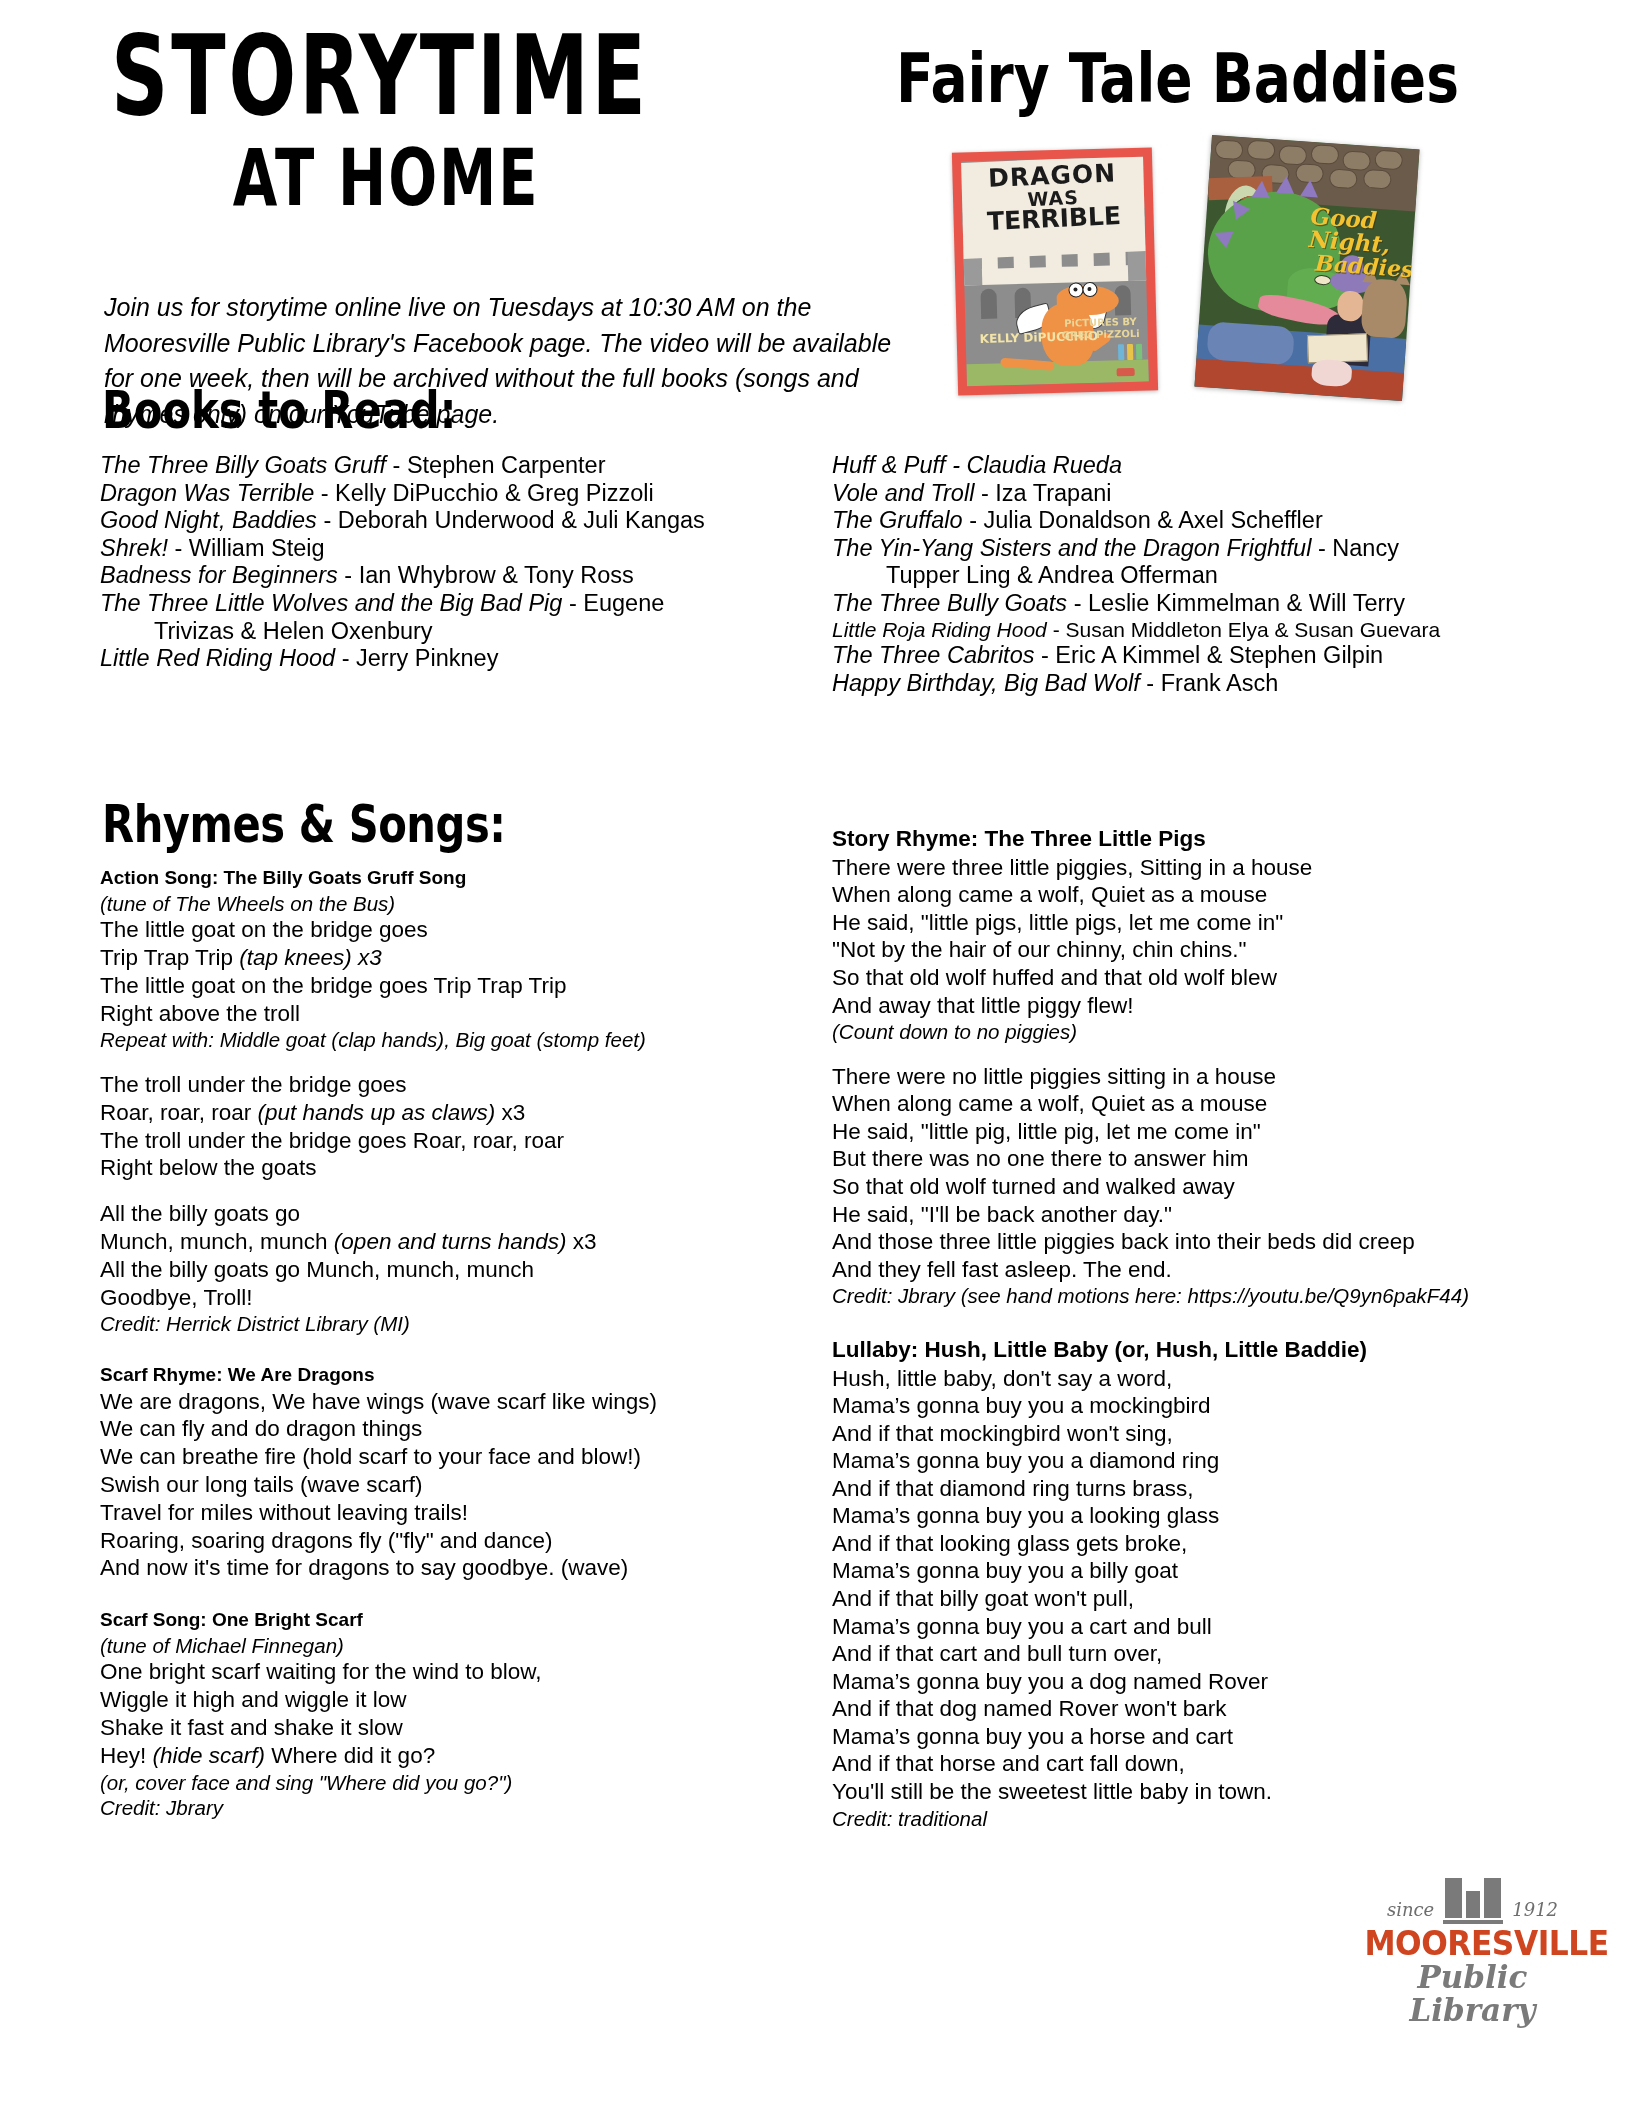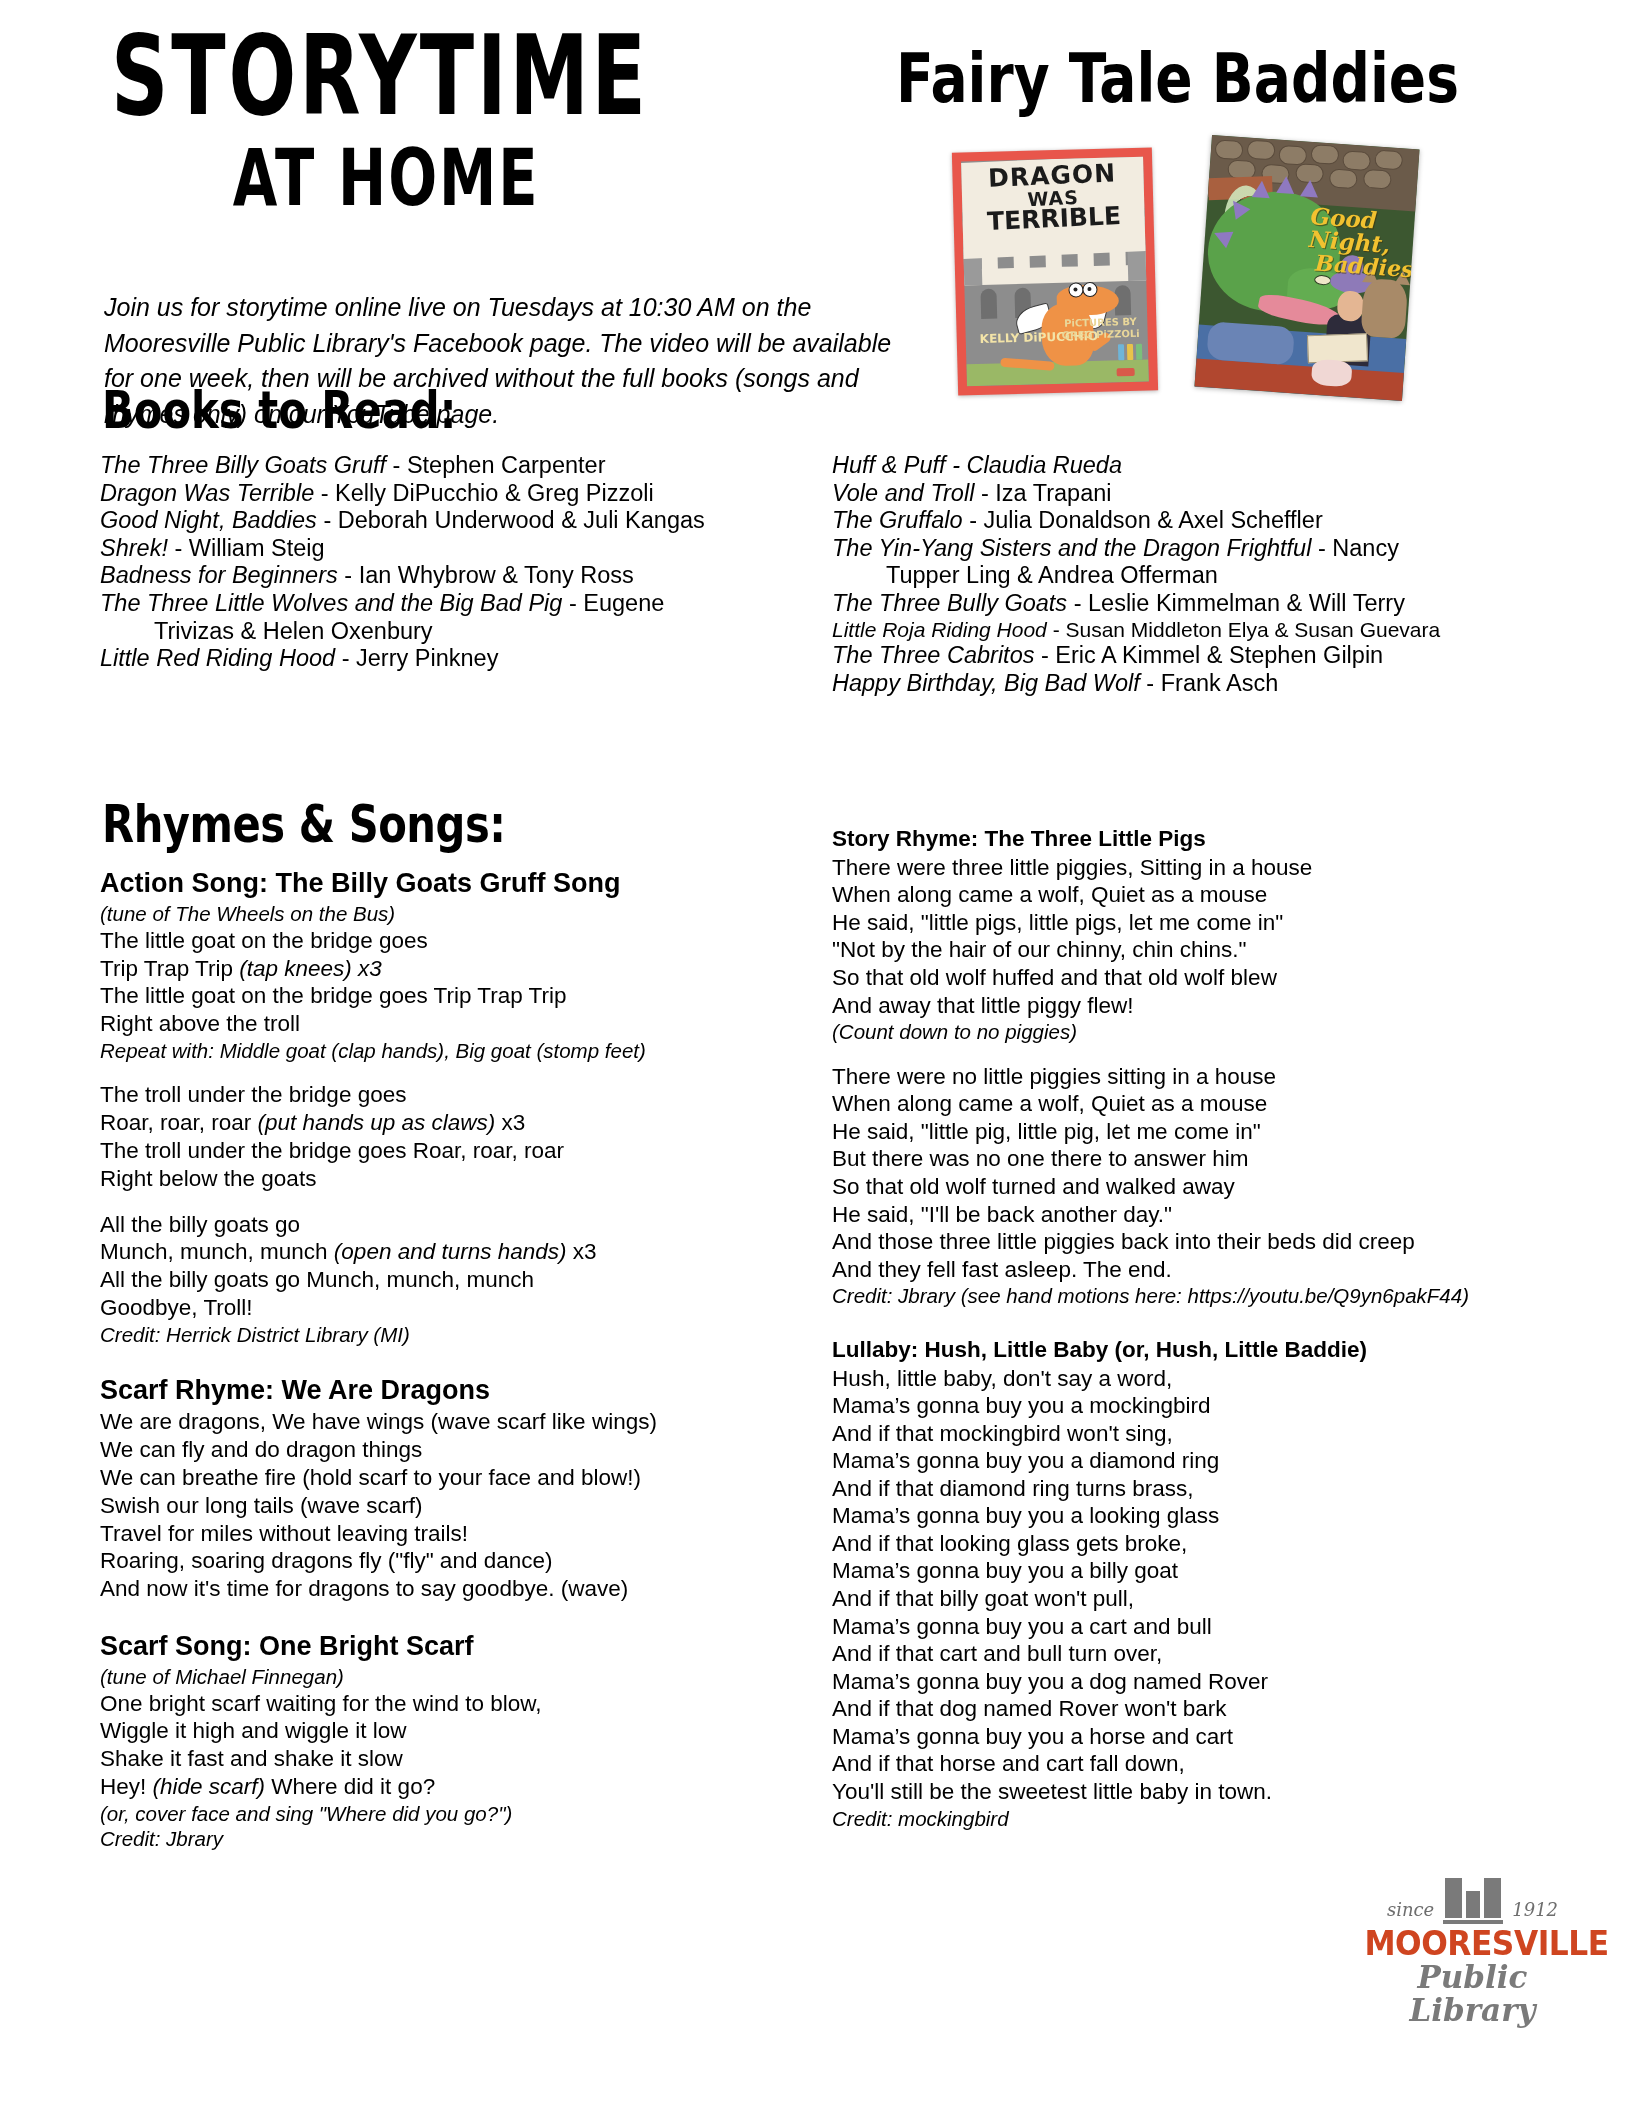--- a/index.html
+++ b/index.html
@@ -408,21 +408,21 @@
   .bk {
     font-size: 23.5px;
     line-height: 1.175;
     white-space: nowrap;
   }
   .bk.small { font-size: 21px; }
   .bk i { font-style: italic; }
   .bk .ind { display: inline-block; width: 54px; }
 
   .rh-head {
-    font-size: 27px;
+    font-size: 19px;
     font-weight: bold;
     line-height: 1.3;
     margin-top: 0;
   }
   .rh-line {
     font-size: 22.5px;
     line-height: 1.235;
     white-space: nowrap;
   }
   .rh-line i { font-style: italic; }
@@ -725,21 +725,21 @@
     <div class="rr-line">And if that looking glass gets broke,</div>
     <div class="rr-line">Mama’s gonna buy you a billy goat</div>
     <div class="rr-line">And if that billy goat won't pull,</div>
     <div class="rr-line">Mama’s gonna buy you a cart and bull</div>
     <div class="rr-line">And if that cart and bull turn over,</div>
     <div class="rr-line">Mama’s gonna buy you a dog named Rover</div>
     <div class="rr-line">And if that dog named Rover won't bark</div>
     <div class="rr-line">Mama’s gonna buy you a horse and cart</div>
     <div class="rr-line">And if that horse and cart fall down,</div>
     <div class="rr-line">You'll still be the sweetest little baby in town.</div>
-    <div class="rr-note">Credit: mockingbird</div>
+    <div class="rr-note">Credit: traditional</div>
   </div>
 
   <div class="logo">
     <div class="logo-top">
       <span class="logo-since">since</span>
       <span class="logo-mark">
         <span class="lm-l"></span>
         <span class="lm-c"></span>
         <span class="lm-r"></span>
         <span class="lm-base"></span>

